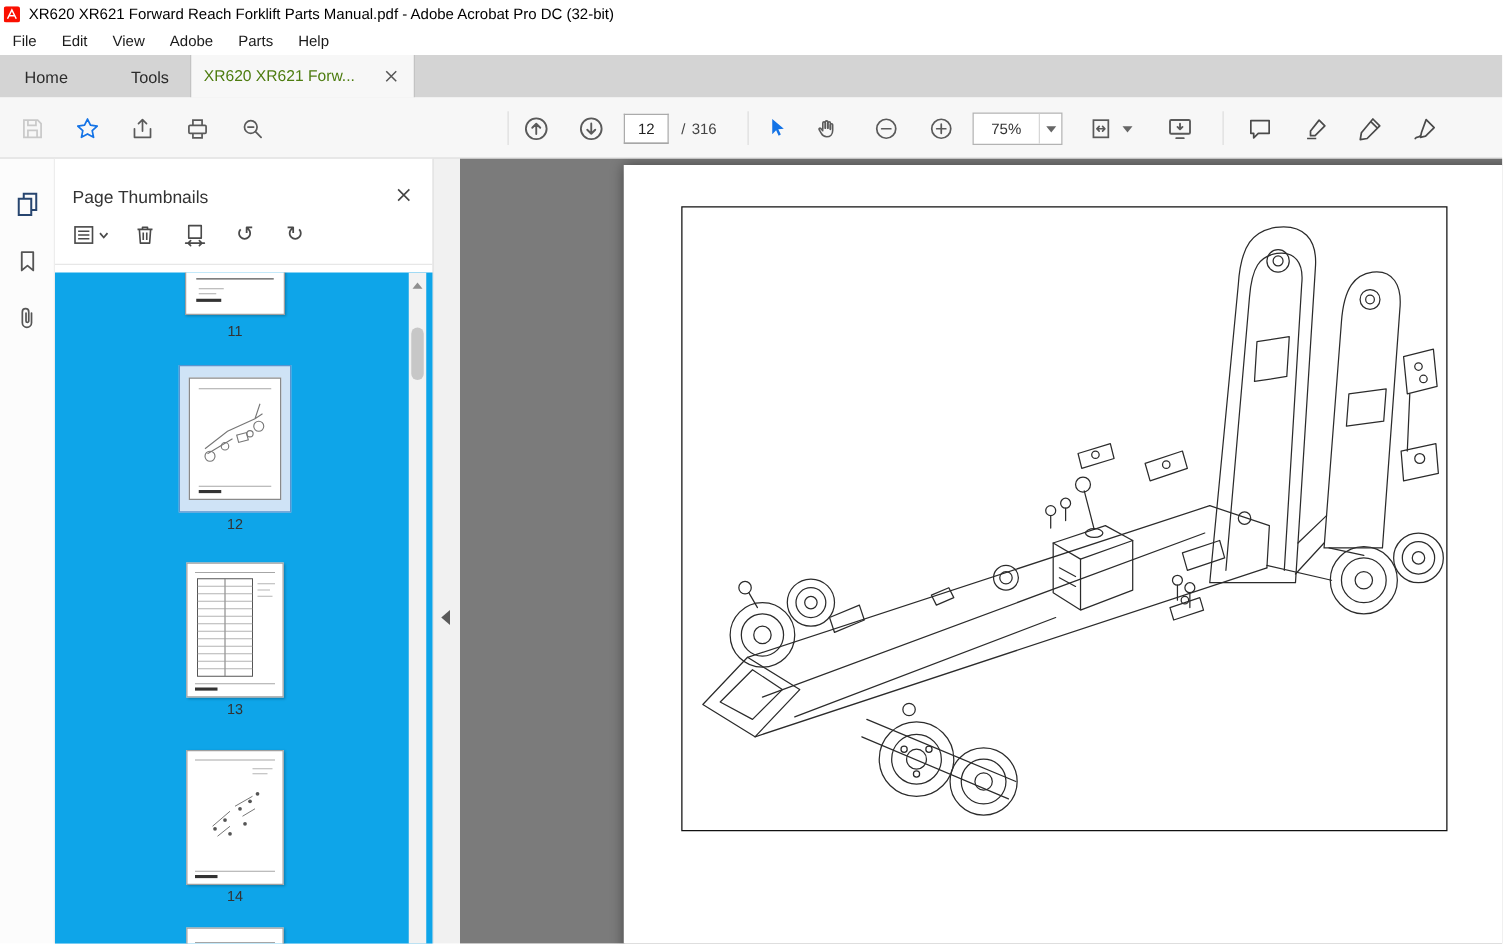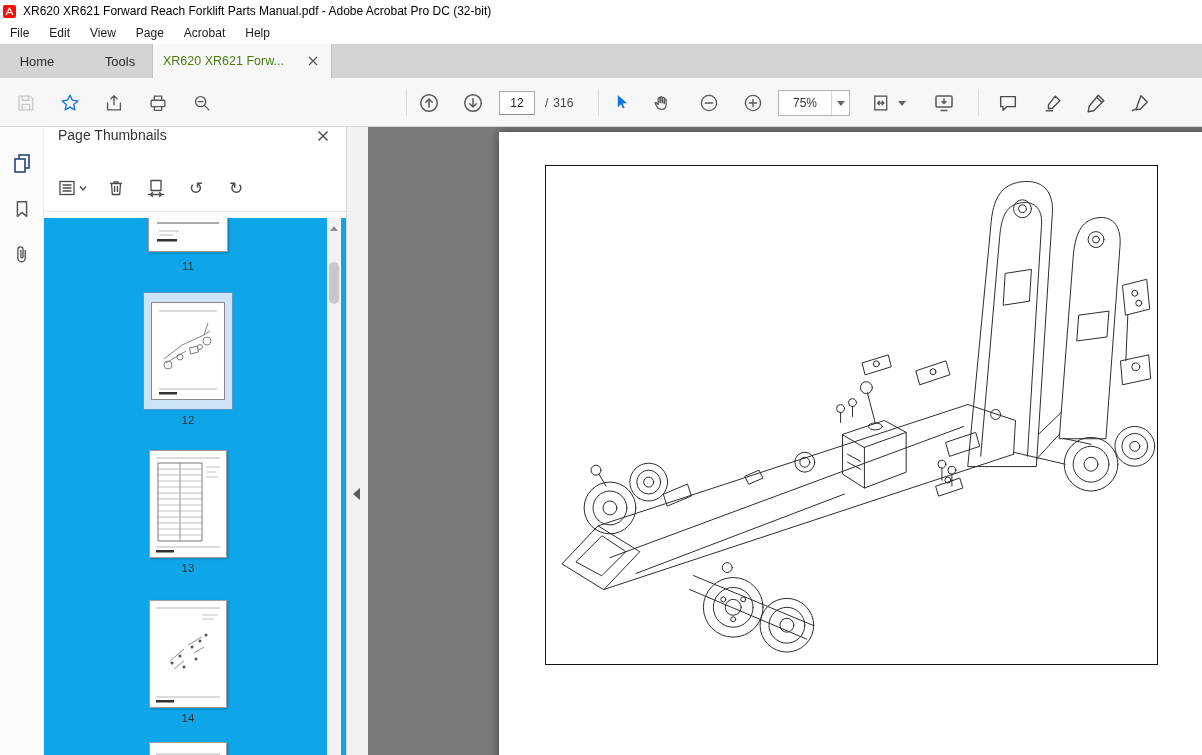--- a/index.html
+++ b/index.html
@@ -52,21 +52,21 @@
   .main { position:absolute; left:0; top:127px; width:1202px; height:628px; }
 
   .navstrip { position:absolute; left:0; top:0; width:44px; height:100%; background:#fcfcfc;
     border-right:1px solid #ededed; }
   .nav-icon { position:absolute; left:8px; width:28px; height:28px; display:flex; align-items:center;
     justify-content:center; border-radius:3px; }
 
   .panel { position:absolute; left:44px; top:0; width:303px; height:100%; background:#fff;
     border-right:1px solid #d8d8d8; }
   .panel-header { position:absolute; left:0; top:0; width:100%; height:38px; display:flex;
-    align-items:flex-start; padding:0 14px; }
+    align-items:flex-end; padding:0 14px; }
   .panel-title { font-size:14px; color:#333; flex:1; }
   .panel-close { width:18px; height:18px; display:flex; align-items:center; justify-content:center; }
   .panel-tools { position:absolute; left:0; top:38px; width:100%; height:47px; display:flex;
     align-items:center; padding-left:14px; gap:16px; border-bottom:1px solid #e7e7e7; }
   .ptool { display:flex; align-items:center; justify-content:center; height:28px; min-width:24px;
     border-radius:3px; color:#4a4a4a; }
   .rot-glyph { font-size:17px; color:#4a4a4a; font-family:"DejaVu Sans",sans-serif; line-height:1; }
 
   .thumb-list { position:absolute; left:0; top:91px; width:100%; height:543px; overflow:hidden; background:#0ea5e9; }
   .thumb-page { position:absolute; background:#fff; border:1px solid #9f9f9f;
@@ -106,22 +106,22 @@
         <path d="M3 10 L6.5 3 L10 10 M4.6 7.6 h3.8" stroke="#fff" stroke-width="1.2" fill="none"></path>
       </svg>
     </span>
     <span class="title-text">XR620 XR621 Forward Reach Forklift Parts Manual.pdf - Adobe Acrobat Pro DC (32-bit)</span>
   </div>
 
   <div class="menubar">
     <span class="menu-item">File</span>
     <span class="menu-item">Edit</span>
     <span class="menu-item">View</span>
-    <span class="menu-item">Page</span>
-    <span class="menu-item">Acrobat</span>
+    <span class="menu-item">Adobe</span>
+    <span class="menu-item">Parts</span>
     <span class="menu-item">Help</span>
   </div>
 
   <div class="tabbar">
     <div class="tab tab-home">Home</div>
     <div class="tab tab-tools">Tools</div>
     <div class="tab tab-doc">
       <span class="tab-label">XR620 XR621 Forw...</span>
       <span class="tab-close">
         <svg class="icon" width="10" height="10" viewBox="0 0 10 10">

